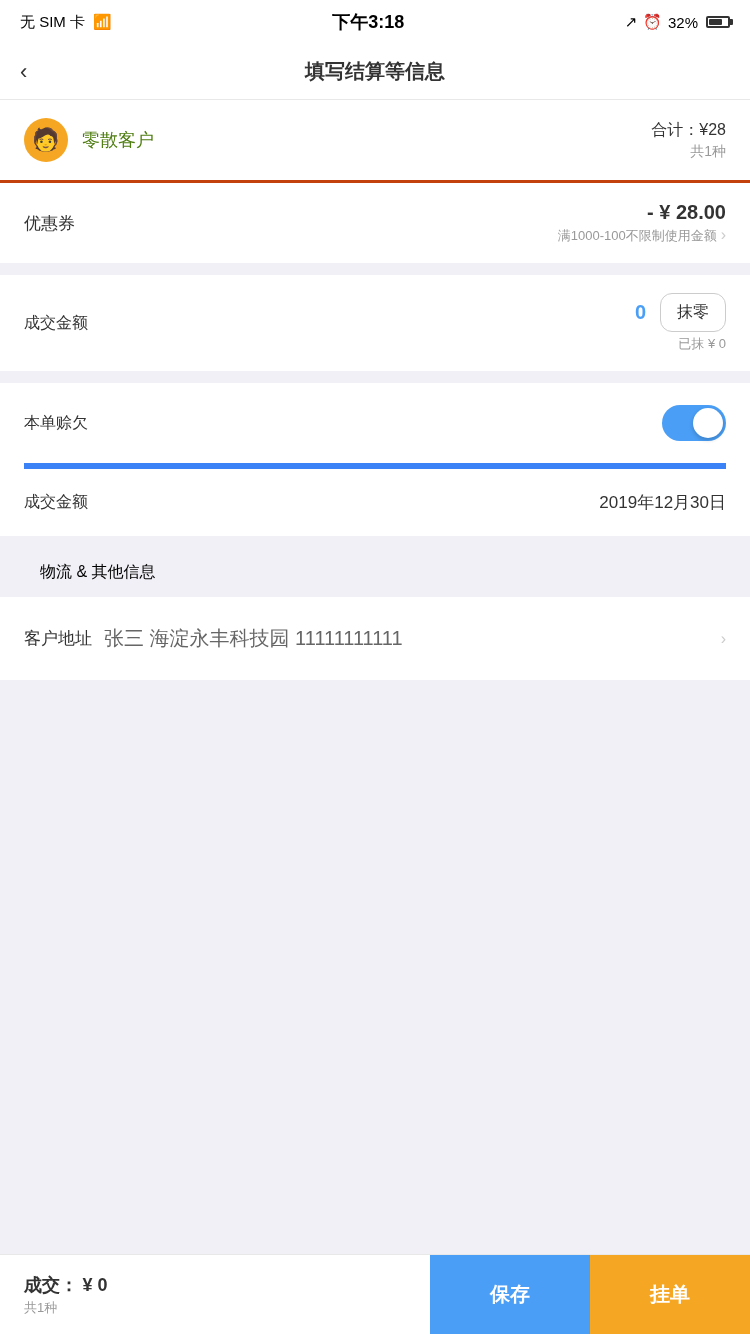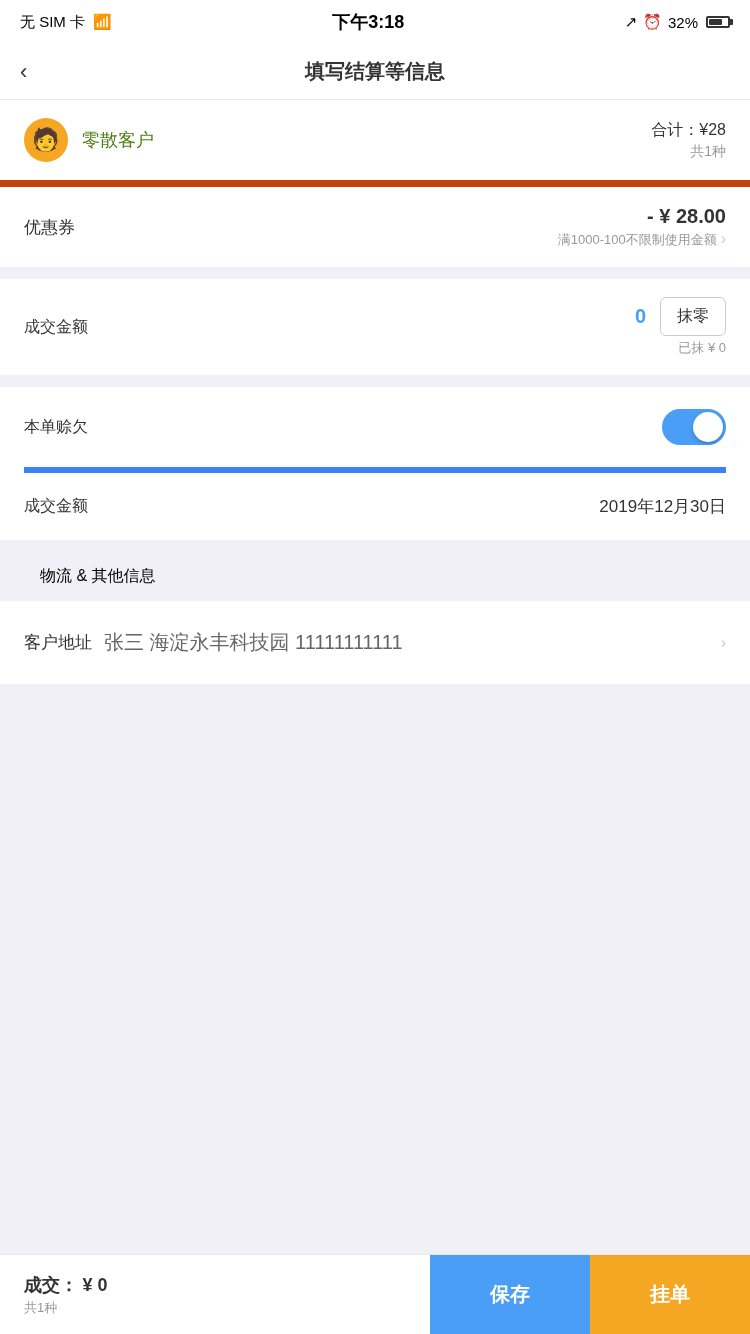--- a/index.html
+++ b/index.html
@@ -100,21 +100,21 @@
     .customer-right { text-align: right; }
     .total-label { font-size: 16px; color: #333; }
     .total-count { font-size: 14px; color: #999; margin-top: 2px; }
 
     
     .coupon-row {
       display: flex;
       align-items: center;
       justify-content: space-between;
       padding: 18px 24px;
-      border-top: 7px solid #c2410c;
+      border-top: 3px solid #c2410c;
     }
     .coupon-label { font-size: 17px; color: #333; }
     .coupon-amount { font-size: 20px; color: #333; font-weight: 600; }
     .coupon-desc { font-size: 13px; color: #999; text-align: right; margin-top: 3px; }
     .chevron { color: #ccc; font-size: 16px; }
 
     
     .form-section {
       background: #fff;
       margin-bottom: 12px;
@@ -138,21 +138,21 @@
       font-size: 20px;
       font-weight: 600;
     }
     .amount-blue { color: #4a9ef5; }
     .amount-black { color: #333; }
 
     .sub-text { font-size: 13px; color: #999; margin-top: 3px; text-align: right; }
 
     .round-zero-btn {
       border: 1px solid #ccc;
-      border-radius: 6px;
+      border-radius: 12px;
       padding: 8px 16px;
       font-size: 16px;
       color: #333;
       background: #fff;
       cursor: pointer;
     }
 
     
     .toggle {
       width: 64px; height: 36px;

